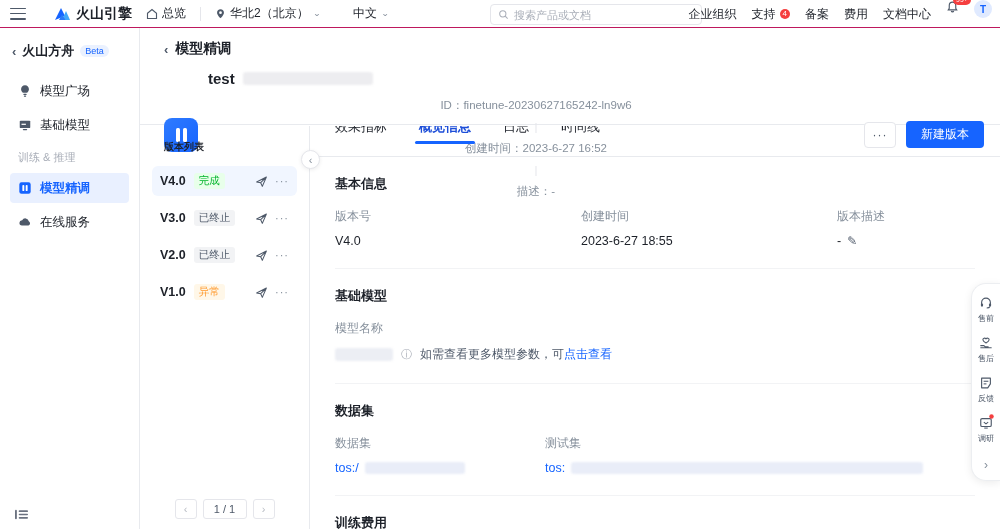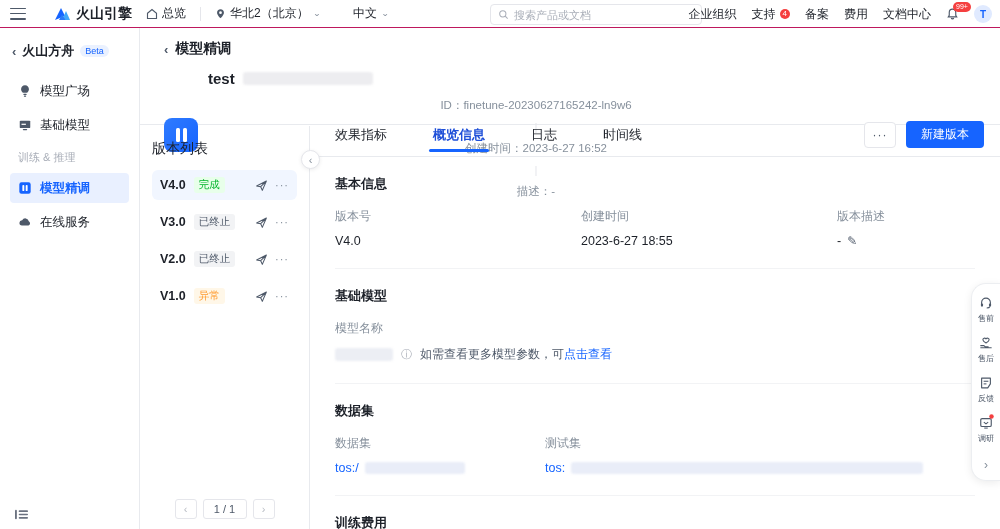--- a/index.html
+++ b/index.html
@@ -13,21 +13,21 @@
   .burger { width:16px; height:12px; display:flex; flex-direction:column; justify-content:space-between; cursor:pointer; }
   .burger span { display:block; height:1.6px; background:#4e5969; border-radius:1px; }
   .brand { display:flex; align-items:center; gap:5px; font-weight:bold; font-size:14px; margin-left:14px; }
   .tb-item { display:flex; align-items:center; gap:4px; color:#1d2129; cursor:pointer; }
   .tb-divider { width:1px; height:14px; background:#e5e6eb; }
   .chev { font-size:10px; color:#86909c; transform:scaleY(.8); }
   .search-box { position:absolute; left:490px; top:4px; width:212px; height:21px; border:1px solid #e5e6eb;
     border-radius:4px; display:flex; align-items:center; padding:0 7px; gap:5px; background:#fff; }
   .search-box input { border:none; outline:none; flex:1; font-size:11px; color:#1d2129; background:transparent; }
   .search-box input::placeholder { color:#a9aeb8; }
-  .tb-right { position:absolute; right:8px; top:0; height:28px; display:flex; align-items:center; gap:15px; }
+  .tb-right { position:absolute; right:8px; top:0; height:28px; display:flex; gap:15px; }
   .badge-red { background:#f53f3f; color:#fff; border-radius:8px; font-size:8px; line-height:10px;
     padding:0 3px; min-width:10px; text-align:center; display:inline-block; }
   .bell-wrap { position:relative; }
   .bell-badge { position:absolute; top:-5px; left:7px; background:#f53f3f; color:#fff; font-size:7px;
     border-radius:7px; padding:1px 3px; line-height:8px; }
   .avatar { width:18px; height:18px; border-radius:50%; background:#e0eaff; color:#1664ff;
     font-size:10px; font-weight:bold; display:flex; align-items:center; justify-content:center; cursor:pointer; }
 
   
   .sidebar { position:absolute; left:0; top:28px; width:140px; bottom:0; background:#fff;
@@ -60,21 +60,21 @@
   .head-actions { display:flex; align-items:center; gap:10px; }
   .btn-more { width:32px; height:26px; border:1px solid #e5e6eb; border-radius:4px; background:#fff;
     color:#4e5969; font-size:12px; letter-spacing:1px; cursor:pointer; }
   .btn-primary { height:27px; padding:0 15px; border:none; border-radius:4px; background:#1664ff;
     color:#fff; font-size:12px; cursor:pointer; }
 
   .content-row { position:absolute; left:0; top:98px; right:0; bottom:0; display:flex; }
 
   
   .version-panel { width:170px; border-right:1px solid #e8eaee; padding:14px 12px; position:relative; }
-  .vp-title { font-size:14px; font-weight:normal; margin-bottom:12px; }
+  .vp-title { font-size:10px; font-weight:bold; margin-bottom:12px;margin-left:12px; }
   .v-row { display:flex; align-items:center; height:30px; padding:0 8px; border-radius:6px;
     margin-bottom:7px; cursor:pointer; }
   .v-row.active { background:#f1f6ff; }
   .v-name { font-size:12.5px; font-weight:bold; }
   .v-badge { margin-left:8px; font-size:10.5px; padding:1px 5px; border-radius:3px; white-space:nowrap; }
   .v-badge.success { background:#e8ffea; color:#00b42a; }
   .v-badge.neutral { background:#f2f3f5; color:#4e5969; }
   .v-badge.warning { background:#fff7e8; color:#ff9a2e; }
   .v-actions { margin-left:auto; display:flex; align-items:center; gap:7px; color:#86909c; }
   .v-more { letter-spacing:1px; font-size:11px; cursor:pointer; }
@@ -82,21 +82,21 @@
   .pg-btn { width:22px; height:20px; border:1px solid #e5e6eb; border-radius:3px; background:#fff;
     color:#b8bcc4; font-size:11px; display:flex; align-items:center; justify-content:center; cursor:pointer; }
   .pg-info { min-width:44px; height:20px; border:1px solid #e5e6eb; border-radius:3px; font-size:11px;
     color:#4e5969; display:flex; align-items:center; justify-content:center; padding:0 6px; }
   .collapse-handle { position:absolute; left:161px; top:24px; width:19px; height:19px; border-radius:50%;
     background:#fff; border:1px solid #e5e6eb; box-shadow:0 1px 4px rgba(0,0,0,.08); color:#86909c;
     font-size:11px; display:flex; align-items:center; justify-content:center; cursor:pointer; z-index:5; }
 
   
   .detail { flex:1; position:relative; overflow:hidden; }
-  .tabs { display:flex; align-items:flex-end; gap:46px; height:31px; padding:4px 25px;
+  .tabs { display:flex; align-items:flex-end; gap:32px; height:31px; padding:12px 25px;
     border-bottom:1px solid #e8eaee; }
   .tab { font-size:13px; padding-bottom:8px; cursor:pointer; color:#1d2129; position:relative; }
   .tab.active { color:#1d4ed8; font-weight:bold; }
   .tab.active::after { content:""; position:absolute; left:-4px; right:-4px; bottom:0; height:3px;
     background:#1664ff; border-radius:2px; }
   .detail-body { padding:0 25px; }
   .section-title { font-size:13px; font-weight:bold; margin-top:18px; }
   .sec-divider { border:none; border-top:1px solid #f2f3f5; margin-top:20px; }
   .grid3 { display:grid; grid-template-columns:210px 220px 1fr; margin-top:15px;gap:36px; }
   .grid2 { display:grid; grid-template-columns:210px 1fr; margin-top:15px; }

